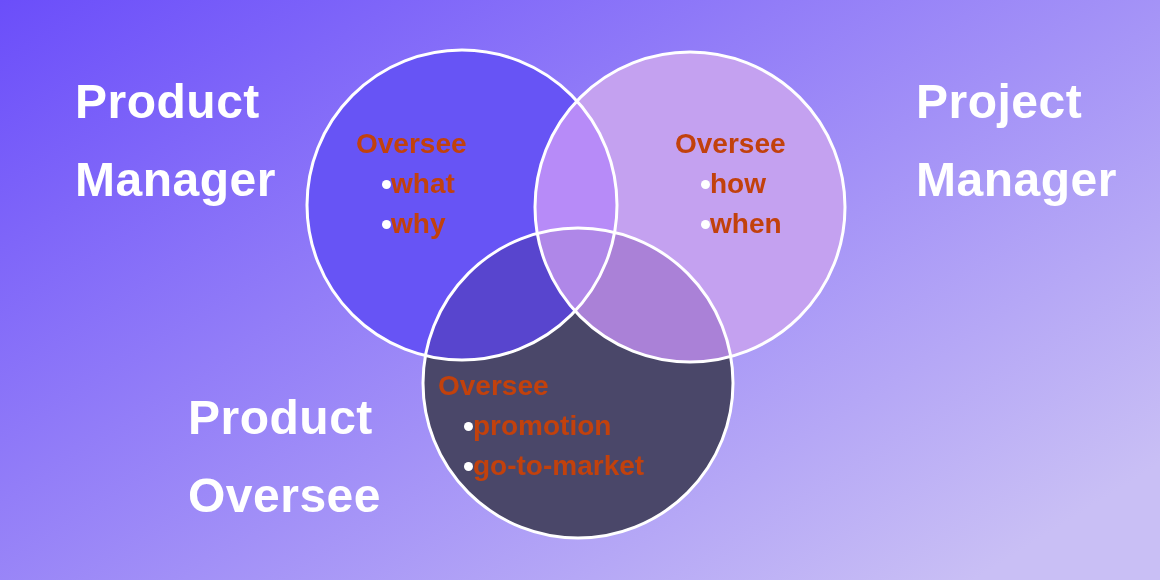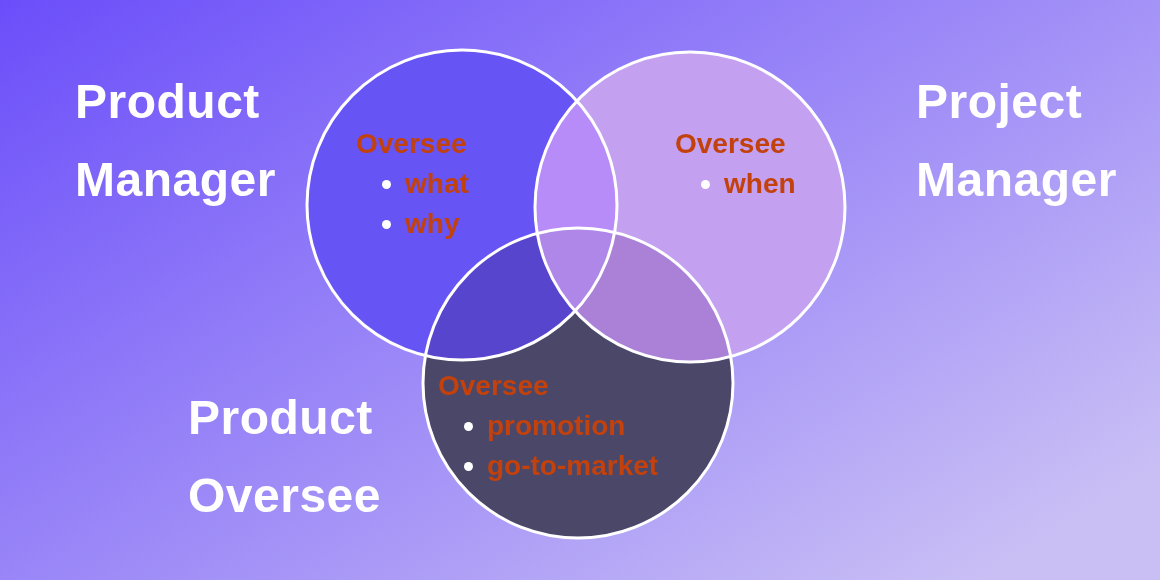--- a/index.html
+++ b/index.html
@@ -26,21 +26,21 @@
     position: absolute;
     color: #c2410c;
     font-weight: 700;
     font-size: 28px;
   }
   .oversee-block-pm       { left: 356px; top: 124px; }
   .oversee-block-projm    { left: 675px; top: 124px; }
   .oversee-block-marketer { left: 438px; top: 366px; }
 
   .oversee-heading { line-height: 40px; }
-  .bullet-row { display: flex; align-items: center; gap: 14px; margin-left: 26px; height: 40px; white-space: nowrap; }
+  .bullet-row { display: flex; align-items: center; margin-left: 26px; height: 40px; white-space: nowrap; }
   .dot { width: 9px; height: 9px; border-radius: 50%; background: #ffffff; flex: 0 0 auto; }
 </style>
 </head>
 <body>
 
 <div class="canvas">
 
   <svg width="1160" height="580" viewBox="0 0 1160 580">
     <defs>
       <linearGradient id="bgGrad" x1="0" y1="0" x2="1" y2="0.8">
@@ -109,20 +109,24 @@
     <div class="bullet-row">
       <span class="dot"></span>
       <span>why</span>
     </div>
   </div>
 
   <div class="oversee-block oversee-block-projm">
     <div class="oversee-heading">Oversee</div>
     <div class="bullet-row">
       <span class="dot"></span>
+      <span>how</span>
+    </div>
+    <div class="bullet-row">
+      <span class="dot"></span>
       <span>when</span>
     </div>
   </div>
 
   <div class="oversee-block oversee-block-marketer">
     <div class="oversee-heading">Oversee</div>
     <div class="bullet-row">
       <span class="dot"></span>
       <span>promotion</span>
     </div>

